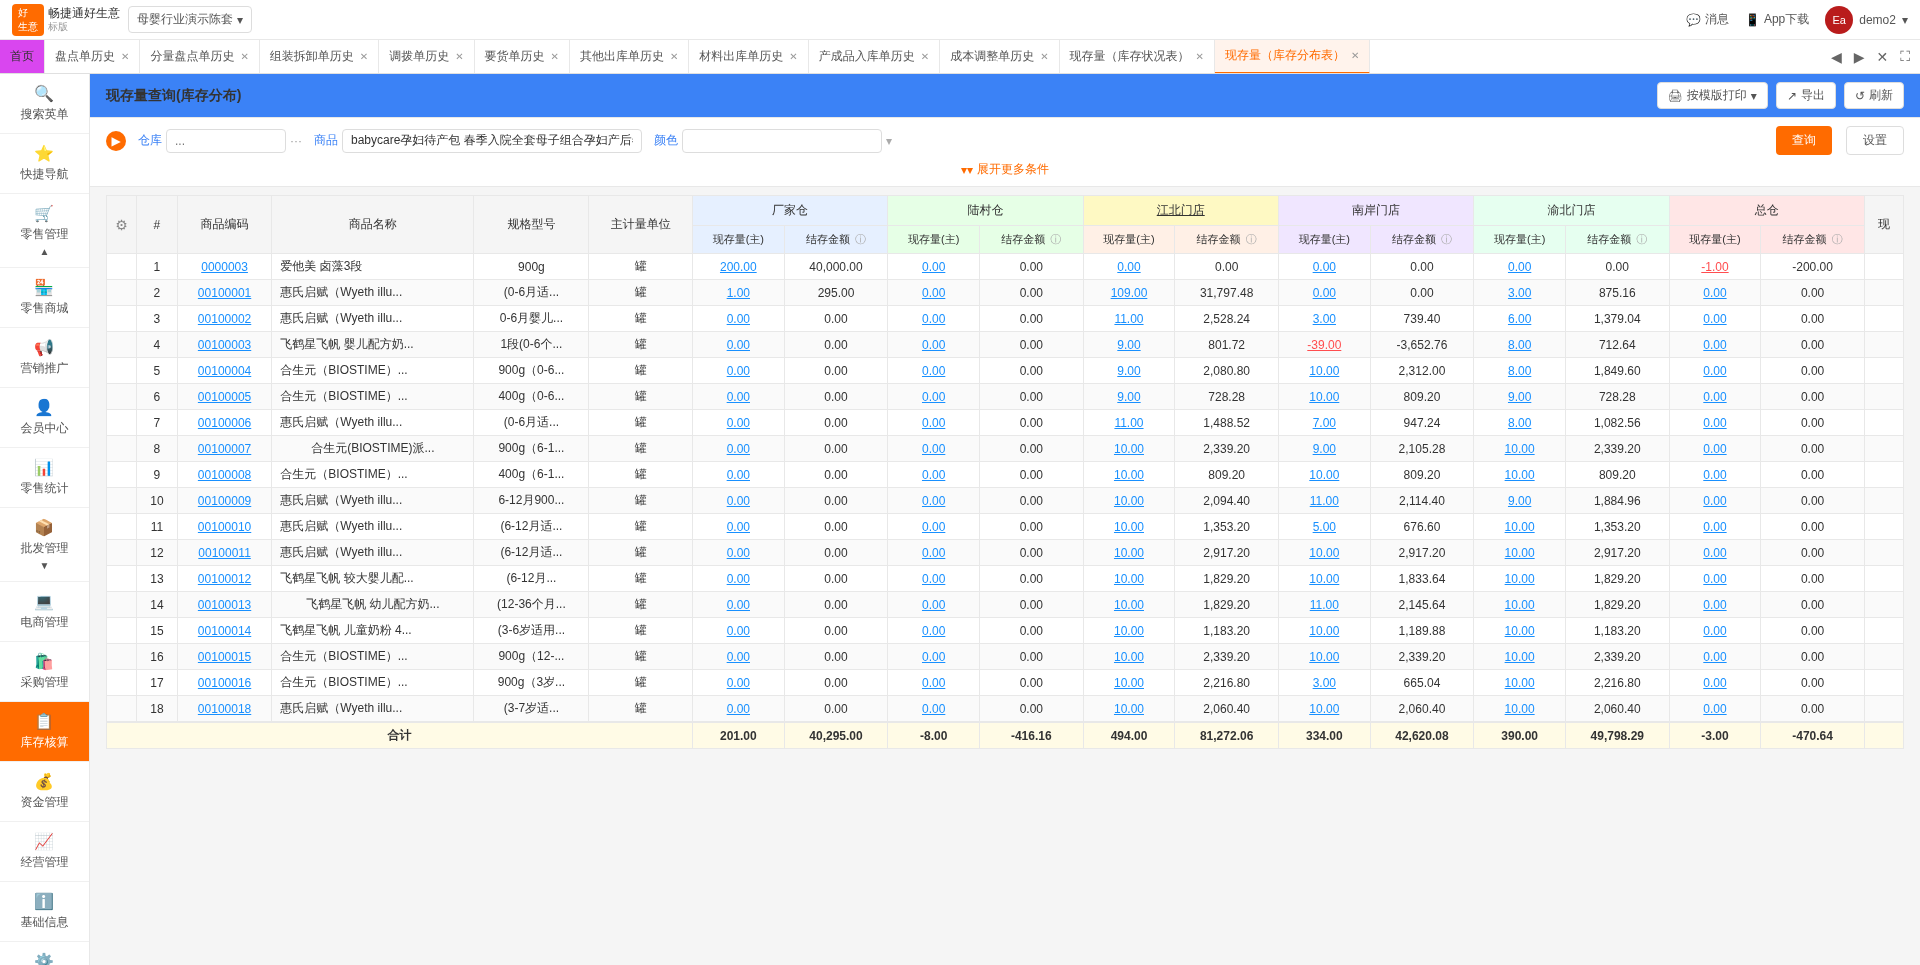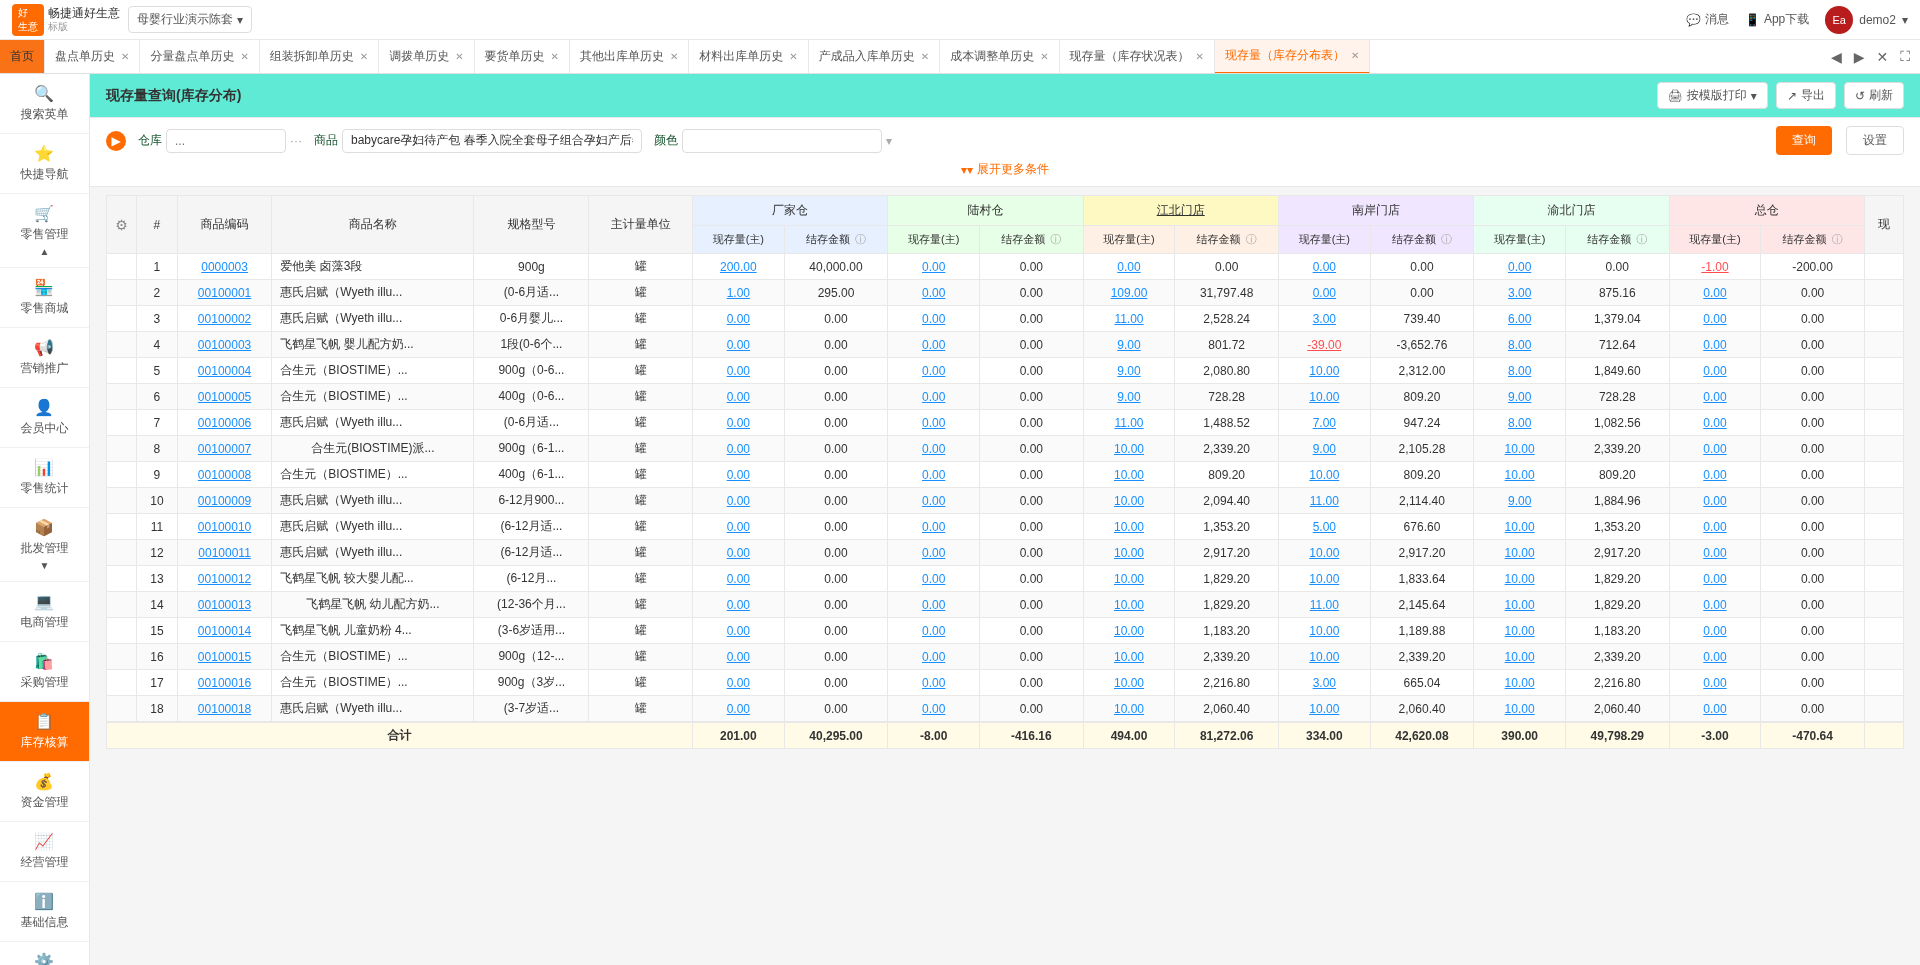--- a/index.html
+++ b/index.html
@@ -13,45 +13,45 @@
     .logo-text { font-size: 11px; color: #333; line-height: 1.2; }
     .store-selector { display: flex; align-items: center; gap: 4px; padding: 4px 8px; border: 1px solid #ddd; border-radius: 4px; cursor: pointer; color: #555; }
     .topbar-right { display: flex; align-items: center; gap: 16px; color: #555; }
     .topbar-right span { cursor: pointer; display: flex; align-items: center; gap: 4px; }
     .avatar { width: 28px; height: 28px; border-radius: 50%; background: #b91c1c; display: flex; align-items: center; justify-content: center; color: white; font-size: 11px; }
 
     
     .tabsbar { background: #fff; height: 34px; display: flex; align-items: center; border-bottom: 1px solid #e0e0e0; overflow: hidden; }
     .tab { display: flex; align-items: center; padding: 0 10px; height: 34px; border-right: 1px solid #e8e8e8; cursor: pointer; white-space: nowrap; color: #555; font-size: 12px; gap: 4px; flex-shrink: 0; }
     .tab.active { background: #fff3ec; color: #ff6b00; border-bottom: 2px solid #ff6b00; }
-    .tab-home { background: #f97316; color: #333; font-weight: 500; }
+    .tab-home { background: #d946ef; color: #333; font-weight: 500; }
     .tab-close { color: #999; font-size: 10px; cursor: pointer; margin-left: 2px; }
     .tabs-nav { display: flex; align-items: center; padding: 0 6px; gap: 4px; margin-left: auto; }
     .tabs-nav span { cursor: pointer; color: #666; font-size: 14px; padding: 2px 4px; }
 
     
     .layout { display: flex; height: calc(965px - 74px); }
 
     
     .sidebar { width: 90px; background: #fff; border-right: 1px solid #e8e8e8; display: flex; flex-direction: column; overflow-y: auto; }
     .sidebar-item { display: flex; flex-direction: column; align-items: center; padding: 10px 4px; cursor: pointer; color: #555; font-size: 11px; gap: 3px; border-bottom: 1px solid #f0f0f0; }
     .sidebar-item.active { background: #ff6b00; color: white; }
     .sidebar-item .icon { font-size: 16px; }
     .sidebar-item .arrow { font-size: 10px; }
 
     
     .main { flex: 1; display: flex; flex-direction: column; overflow: hidden; }
 
     
-    .page-header { background: #5eead4; padding: 8px 16px; border-bottom: 1px solid #e8e8e8; display: flex; align-items: center; justify-content: space-between; }
+    .page-header { background: #3b82f6; padding: 8px 16px; border-bottom: 1px solid #e8e8e8; display: flex; align-items: center; justify-content: space-between; }
     .page-title { font-size: 14px; font-weight: 600; color: #333; }
     .page-actions { display: flex; gap: 8px; }
     .btn-ghost { padding: 4px 10px; border: 1px solid #ddd; border-radius: 4px; background: #fff; cursor: pointer; color: #555; display: flex; align-items: center; gap: 4px; }
     .filter-item { display: flex; align-items: center; gap: 4px; }
-    .filter-label { color: #14532d; white-space: nowrap; }
+    .filter-label { color: #3b82f6; white-space: nowrap; }
     .filter-input { border: 1px solid #ddd; border-radius: 4px; padding: 4px 8px; color: #333; min-width: 80px; }
     .filter-input-wide { min-width: 300px; border: 1px solid #ddd; border-radius: 4px; padding: 4px 8px; color: #333; }
     .btn-orange { background: #ff6b00; color: white; border: none; border-radius: 4px; padding: 5px 16px; cursor: pointer; font-size: 12px; }
     .btn-setting { background: #fff; color: #555; border: 1px solid #ddd; border-radius: 4px; padding: 5px 16px; cursor: pointer; font-size: 12px; }
     .expand-btn { color: #ff6b00; cursor: pointer; display: flex; align-items: center; gap: 4px; font-size: 12px; }
     .orange-arrow { background: #ff6b00; color: white; border: none; border-radius: 50%; width: 20px; height: 20px; display: flex; align-items: center; justify-content: center; cursor: pointer; font-size: 12px; flex-shrink: 0; }
 
     
     .table-area { flex: 1; overflow: auto; padding: 8px 16px; }
     .data-table { width: 100%; border-collapse: collapse; background: #fff; }

